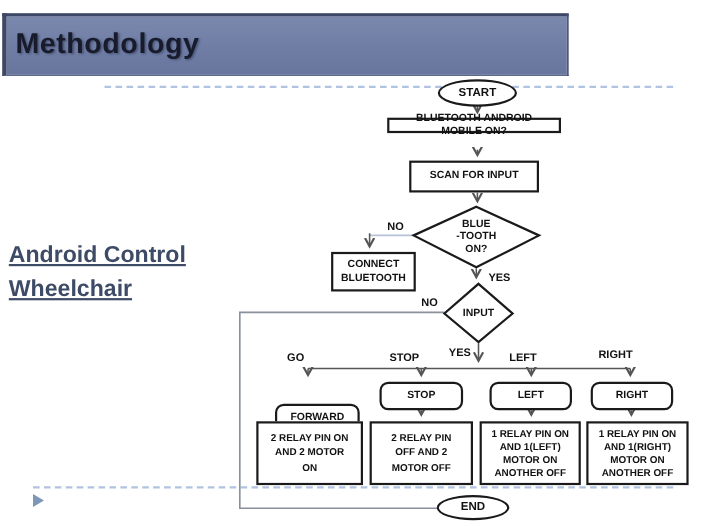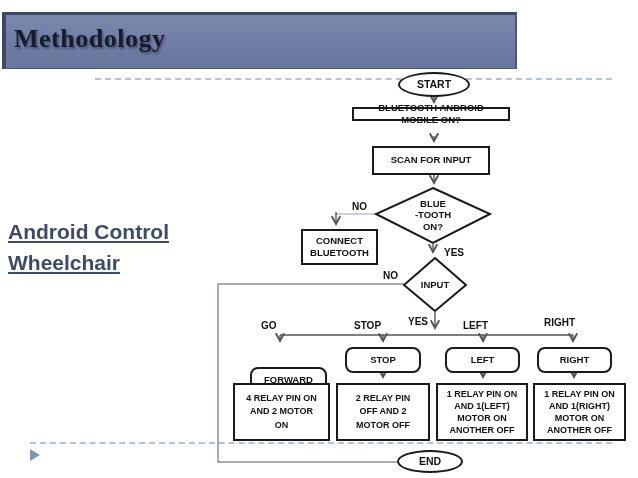--- a/index.html
+++ b/index.html
@@ -10,21 +10,21 @@
   
   #titlebar{
     position:absolute;left:2px;top:12px;width:509px;height:53px;
     background:linear-gradient(180deg,#7b88ae 0%,#6f7da4 55%,#68769d 100%);
     border-top:3px solid #3d4766;border-left:4px solid #3d4766;
     border-right:2px solid #4d587e;border-bottom:1px solid #4d587e;
     z-index:2;
   }
   #titlebar h1{
     margin:0;padding:9px 0 0 8px;font-size:26px;font-weight:bold;color:#171b2c;
-    text-shadow:1.5px 1.5px 2px rgba(25,30,55,.45);letter-spacing:.5px;font-family:Liberation Serif, serif;
+    text-shadow:1.5px 1.5px 2px rgba(25,30,55,.45);letter-spacing:.5px;
   }
   .dash{position:absolute;border-top:2px dashed #b0c3e0;z-index:0;}
   #dash-top{left:95px;top:78px;width:517px;}
   #dash-bottom{left:30px;top:442px;width:582px;}
   
   #heading{position:absolute;left:8px;top:216px;z-index:2;color:#3e4b66;
     font-size:21px;font-weight:bold;line-height:31px;text-decoration:underline;}
   #heading span{display:block;}
   
   #bullet{position:absolute;left:30px;top:449px;width:0;height:0;z-index:2;
@@ -125,21 +125,21 @@
   <span class="lbl" style="left:354px;top:320px;">STOP</span>
   <span class="lbl" style="left:463px;top:320px;">LEFT</span>
   <span class="lbl" style="left:544px;top:317px;">RIGHT</span>
 
   <div class="node rounded" style="left:250px;top:347px;width:77px;height:26px;margin-top:20px;">FORWARD</div>
   <div class="node rounded" style="left:345px;top:347px;width:76px;height:26px;">STOP</div>
   <div class="node rounded" style="left:445px;top:347px;width:75px;height:26px;">LEFT</div>
   <div class="node rounded" style="left:537px;top:347px;width:75px;height:26px;">RIGHT</div>
 
   <div class="node action" style="left:233px;top:383px;width:97px;height:58px;">
-    <span>4 RELAY PIN ON</span>
+    <span>2 RELAY PIN ON</span>
     <span>AND 2 MOTOR</span>
     <span>ON</span>
   </div>
   <div class="node action" style="left:336px;top:383px;width:94px;height:58px;text-align:right;">
     <span>2 RELAY PIN</span>
     <span>OFF AND 2</span>
     <span>MOTOR OFF</span>
   </div>
   <div class="node action" style="left:436px;top:383px;width:92px;height:58px;line-height:1.35;">
     <span>1 RELAY PIN ON</span>

